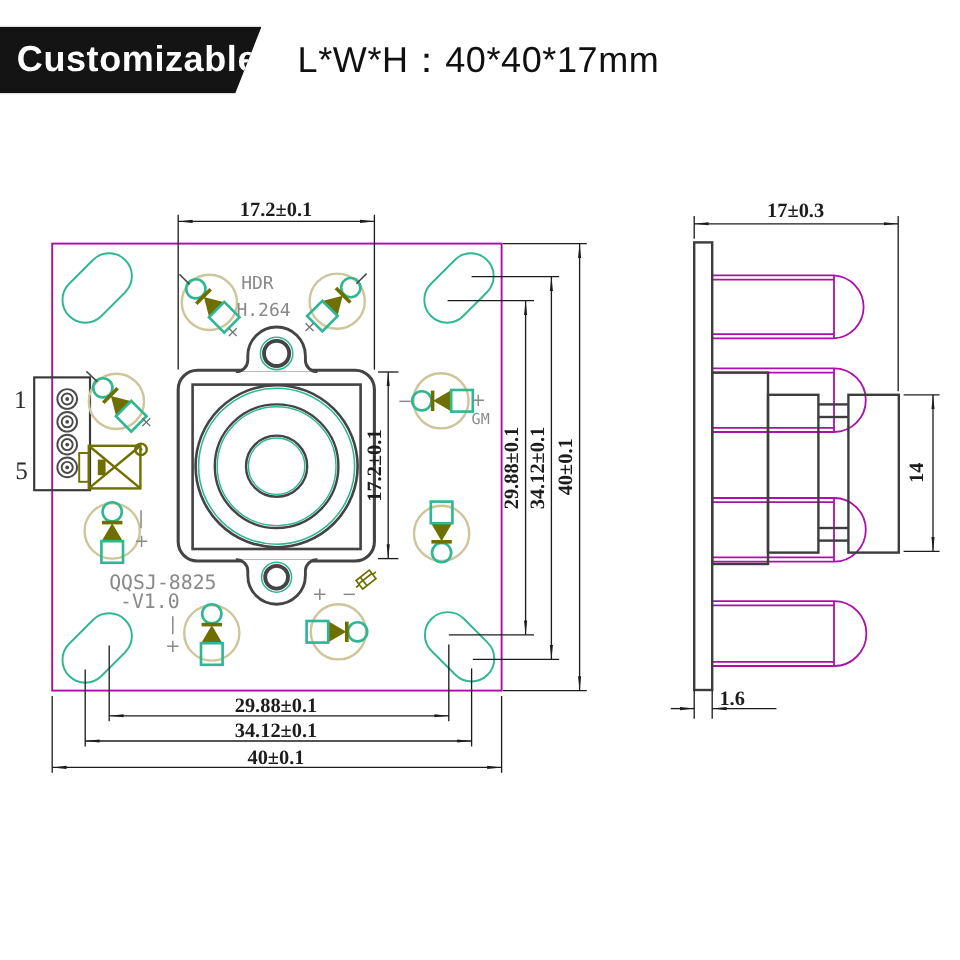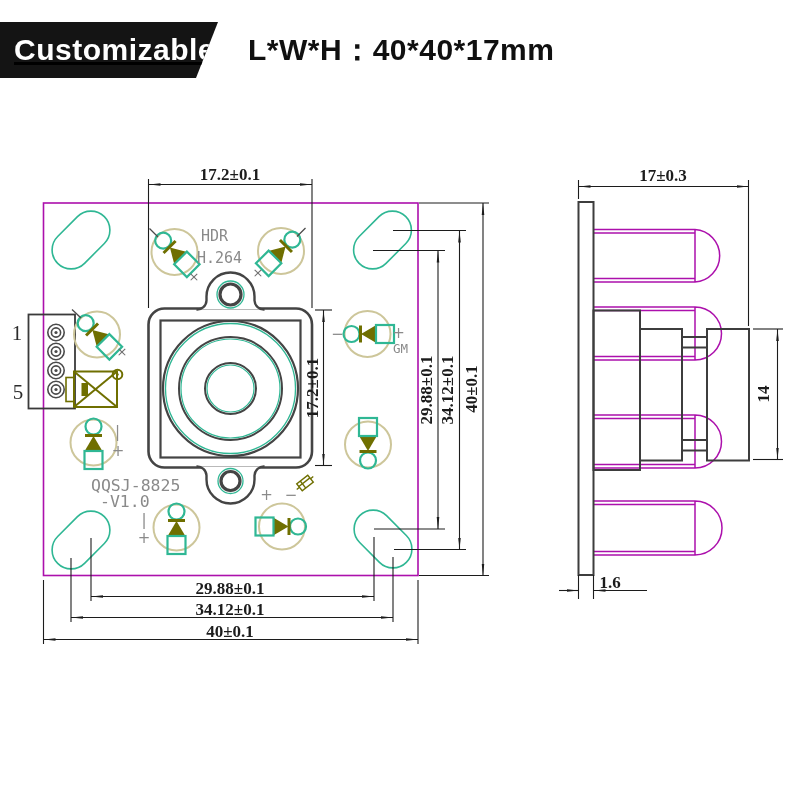--- a/index.html
+++ b/index.html
@@ -1,23 +1,23 @@
 <!DOCTYPE html>
 <html><head>
 <meta charset="utf-8">
 <style>
   html,body{margin:0;padding:0;background:#fff;}
   #stage{position:relative;width:800px;height:800px;background:#fff;overflow:hidden;
          font-family:"Liberation Sans", sans-serif;}
   #banner{position:absolute;left:0;top:22px;height:56px;width:218px;background:#141414;
           clip-path:polygon(0 0,100% 0,calc(100% - 22px) 100%,0 100%);
-          display:flex;align-items:center;text-decoration:underline;}
+          display:flex;align-items:center;}
   #banner .badge{color:#fff;font-size:30px;font-weight:bold;padding-left:14px;letter-spacing:.5px;}
   #size-label{position:absolute;left:248px;top:22px;height:56px;display:flex;align-items:center;
-          color:#101010;font-size:30px;font-weight:700;letter-spacing:.5px;}
+          color:#101010;font-size:30px;font-weight:400;letter-spacing:.5px;}
   svg{position:absolute;left:0;top:0;}
   text{user-select:none;}
   .dim{font-family:"Liberation Serif", serif;font-size:17px;font-weight:bold;fill:#1c1c1c;}
   .silk{font-family:"DejaVu Sans Mono", monospace;fill:#8a8a8a;}
   .mark{font-family:"DejaVu Sans", sans-serif;fill:#8a8a8a;font-size:15px;}
   .pin{font-family:"Liberation Serif", serif;font-size:21px;fill:#2b2b2b;}
   .xmark{font-family:"DejaVu Sans", sans-serif;fill:#6f6f6f;font-size:13px;}
 </style>
 </head>
 <body>

